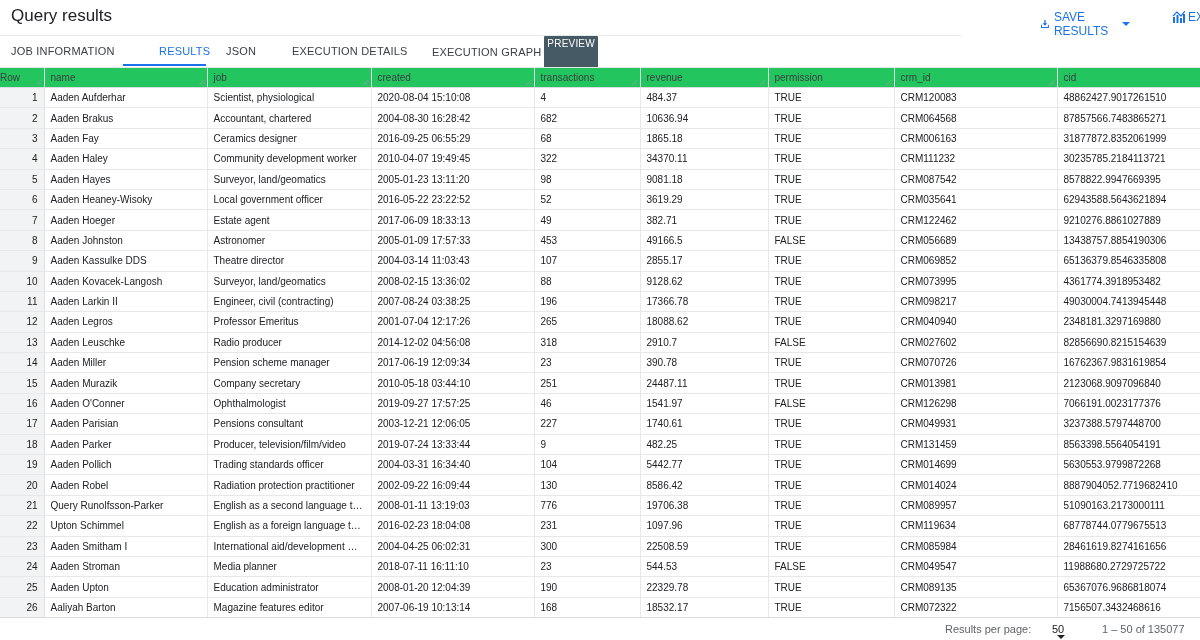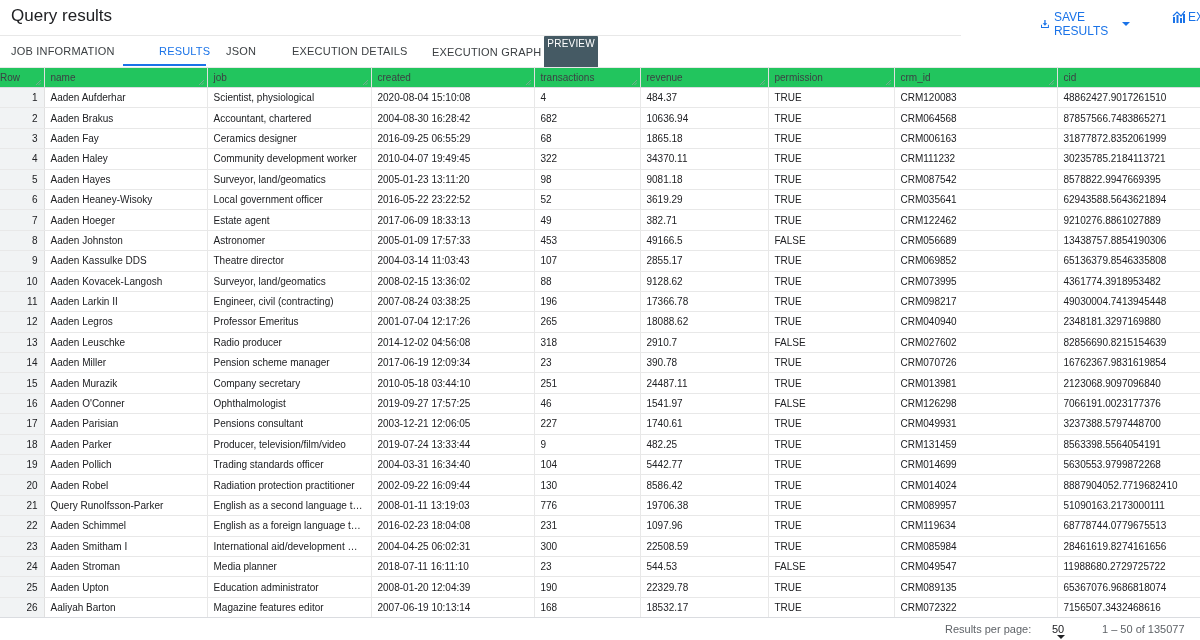--- a/index.html
+++ b/index.html
@@ -348,21 +348,21 @@
           <td>English as a second language t…</td>
           <td>2008-01-11 13:19:03</td>
           <td>776</td>
           <td>19706.38</td>
           <td>TRUE</td>
           <td>CRM089957</td>
           <td>51090163.2173000111</td>
         </tr>
         <tr>
           <td class="rownum">22</td>
-          <td>Aaden Schimmel</td>
+          <td>Upton Schimmel</td>
           <td>English as a foreign language t…</td>
           <td>2016-02-23 18:04:08</td>
           <td>231</td>
           <td>1097.96</td>
           <td>TRUE</td>
           <td>CRM119634</td>
           <td>68778744.0779675513</td>
         </tr>
         <tr>
           <td class="rownum">23</td>

